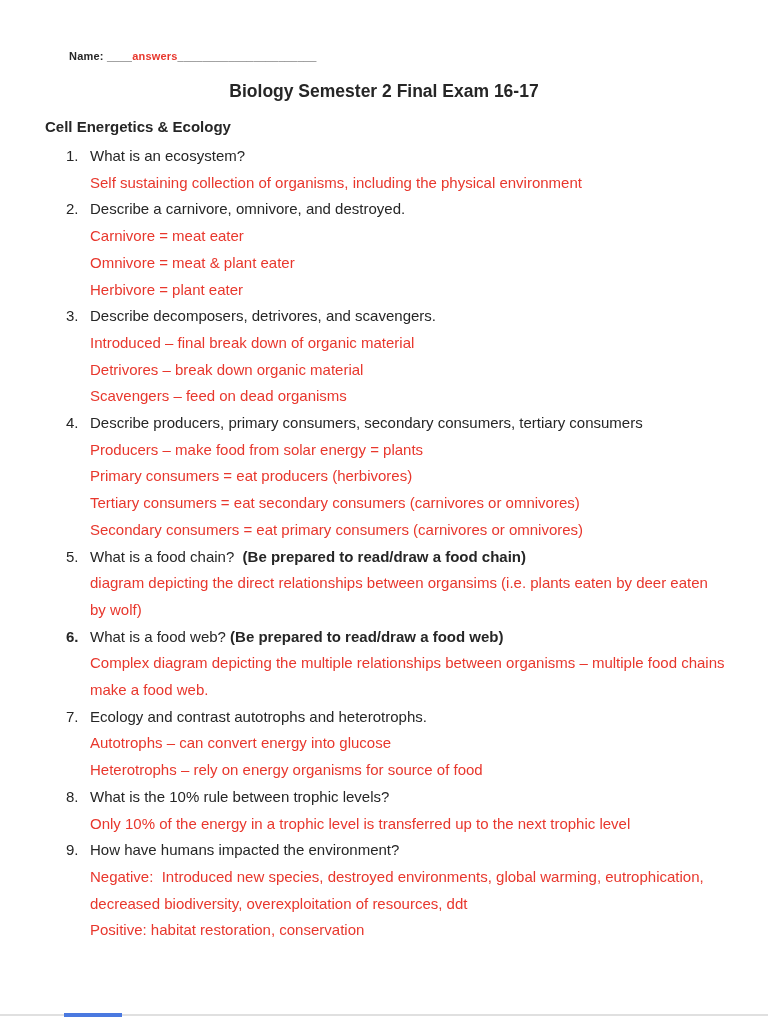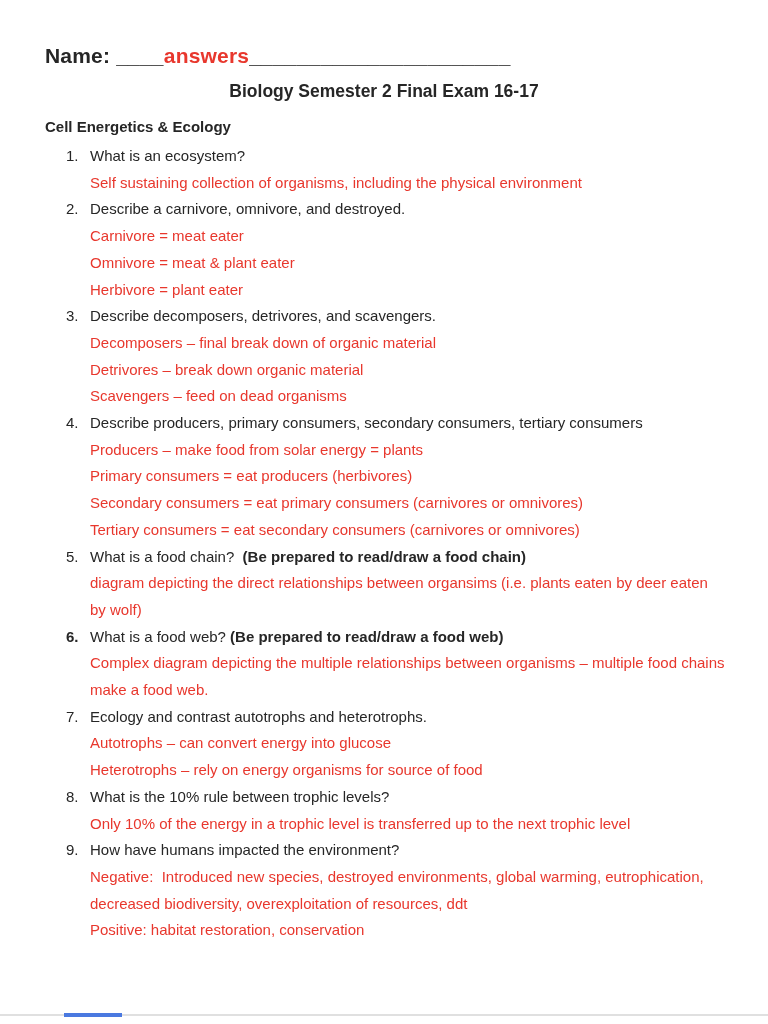--- a/index.html
+++ b/index.html
@@ -15,25 +15,26 @@
     font-family: "Liberation Sans", "DejaVu Sans", sans-serif;
     color: var(--text-black, #262626);
     box-sizing: border-box;
     padding: 46px 45px 0 45px;
     overflow: hidden;
   }
   .bold { font-weight: bold; }
   .red  { color: var(--answer-red, #e8372d); }
 
   .name-line {
-    font-size: 21px;
+    font-size: 11px;
     font-weight: bold;
     line-height: 20px;
     letter-spacing: 0.2px;
     white-space: pre;
+    margin-left: 24px;
   }
   .title {
     text-align: center;
     font-size: 17.5px;
     font-weight: bold;
     margin-top: 14px;
     line-height: 22px;
   }
   .section-heading {
     font-size: 15px;
@@ -112,34 +113,34 @@
           <div class="answer-line">Carnivore = meat eater</div>
           <div class="answer-line">Omnivore = meat &amp; plant eater</div>
           <div class="answer-line">Herbivore = plant eater</div>
         </div>
   </div>
 
   <div class="question">
     <span class="q-number">3.</span>
     <div class="q-text">Describe decomposers, detrivores, and scavengers.</div>
     <div class="answers">
-          <div class="answer-line">Decomposers – final break down of organic material</div>
+          <div class="answer-line">Introduced – final break down of organic material</div>
           <div class="answer-line">Detrivores – break down organic material</div>
           <div class="answer-line">Scavengers – feed on dead organisms</div>
         </div>
   </div>
 
   <div class="question">
     <span class="q-number">4.</span>
     <div class="q-text">Describe producers, primary consumers, secondary consumers, tertiary consumers</div>
     <div class="answers">
           <div class="answer-line">Producers – make food from solar energy = plants</div>
           <div class="answer-line">Primary consumers = eat producers (herbivores)</div>
+          <div class="answer-line">Tertiary consumers = eat secondary consumers (carnivores or omnivores)</div>
           <div class="answer-line">Secondary consumers = eat primary consumers (carnivores or omnivores)</div>
-          <div class="answer-line">Tertiary consumers = eat secondary consumers (carnivores or omnivores)</div>
         </div>
   </div>
 
   <div class="question">
     <span class="q-number">5.</span>
     <div class="q-text">What is a food chain? <span class="bold"> (Be prepared to read/draw a food chain)</span></div>
     <div class="answers">
           <div class="answer-line">diagram depicting the direct relationships between organsims (i.e. plants eaten by deer eaten by wolf)</div>
         </div>
   </div>

